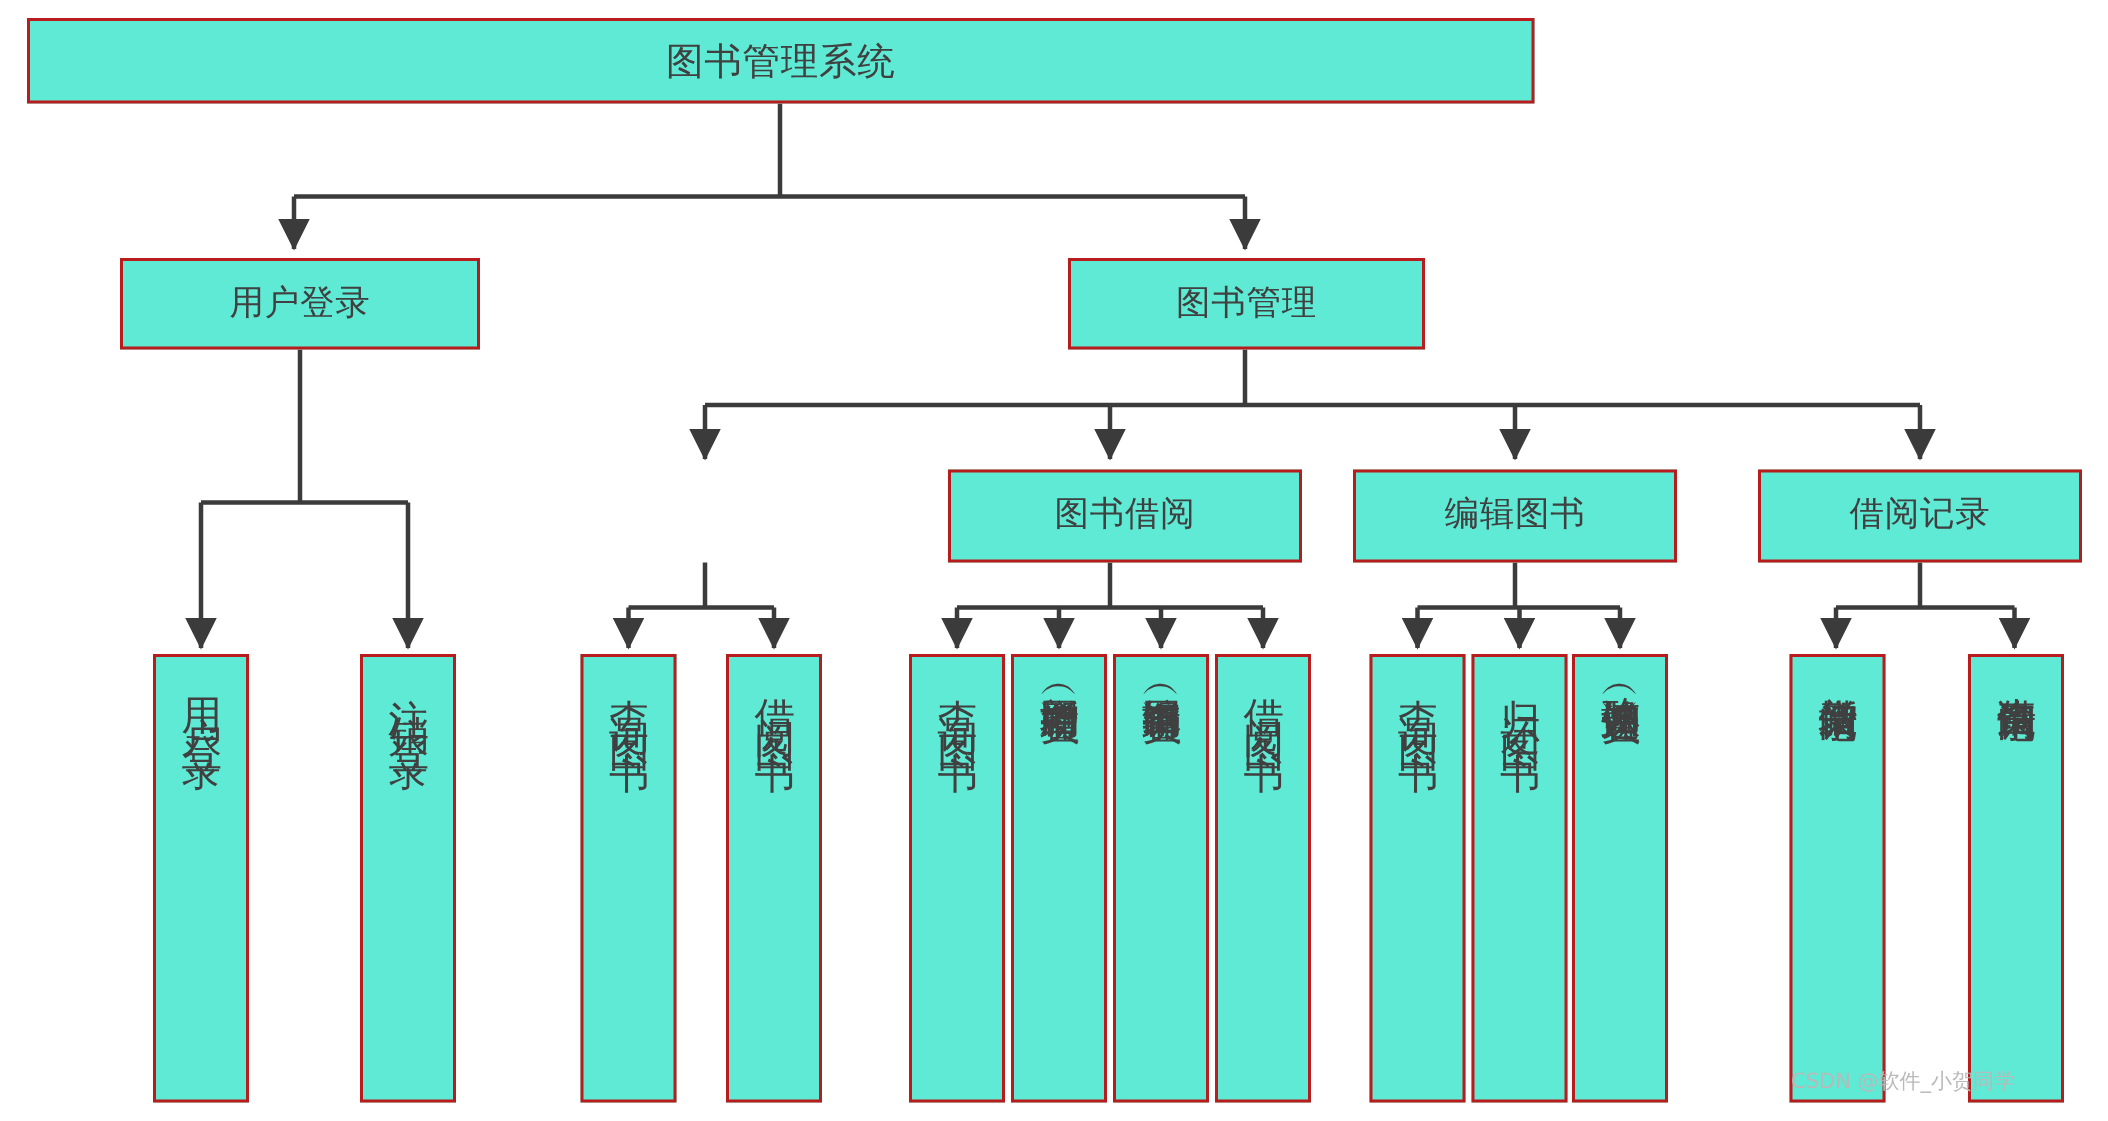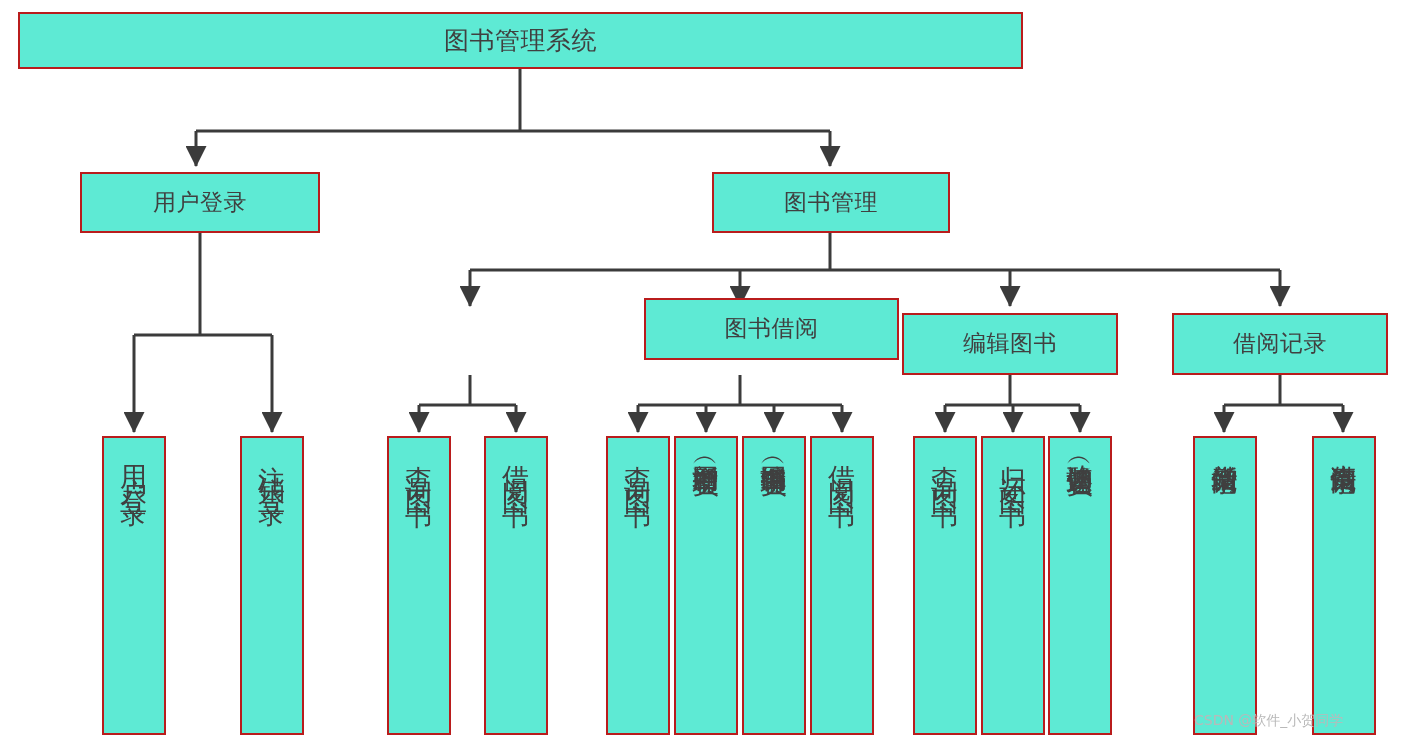--- a/index.html
+++ b/index.html
@@ -138,21 +138,21 @@
     <span class="node-label">图书管理系统</span>
   </div>
 
   <div class="node-box horizontal" style="left:80px; top:172px; width:240px; height:61px;">
     <span class="node-label">用户登录</span>
   </div>
   <div class="node-box horizontal" style="left:712px; top:172px; width:238px; height:61px;">
     <span class="node-label">图书管理</span>
   </div>
 
-  <div class="node-box horizontal" style="left:632px; top:298px; width:255px; height:62px;margin-left:12px;">
+  <div class="node-box horizontal" style="left:632px; top:313px; width:236px; height:62px;">
     <span class="node-label">图书借阅</span>
   </div>
   <div class="node-box horizontal" style="left:902px; top:313px; width:216px; height:62px;">
     <span class="node-label">编辑图书</span>
   </div>
   <div class="node-box horizontal" style="left:1172px; top:313px; width:216px; height:62px;">
     <span class="node-label">借阅记录</span>
   </div>
 
   <div class="node-box vertical mid" style="left:102px; top:436px; width:64px; height:299px;">

